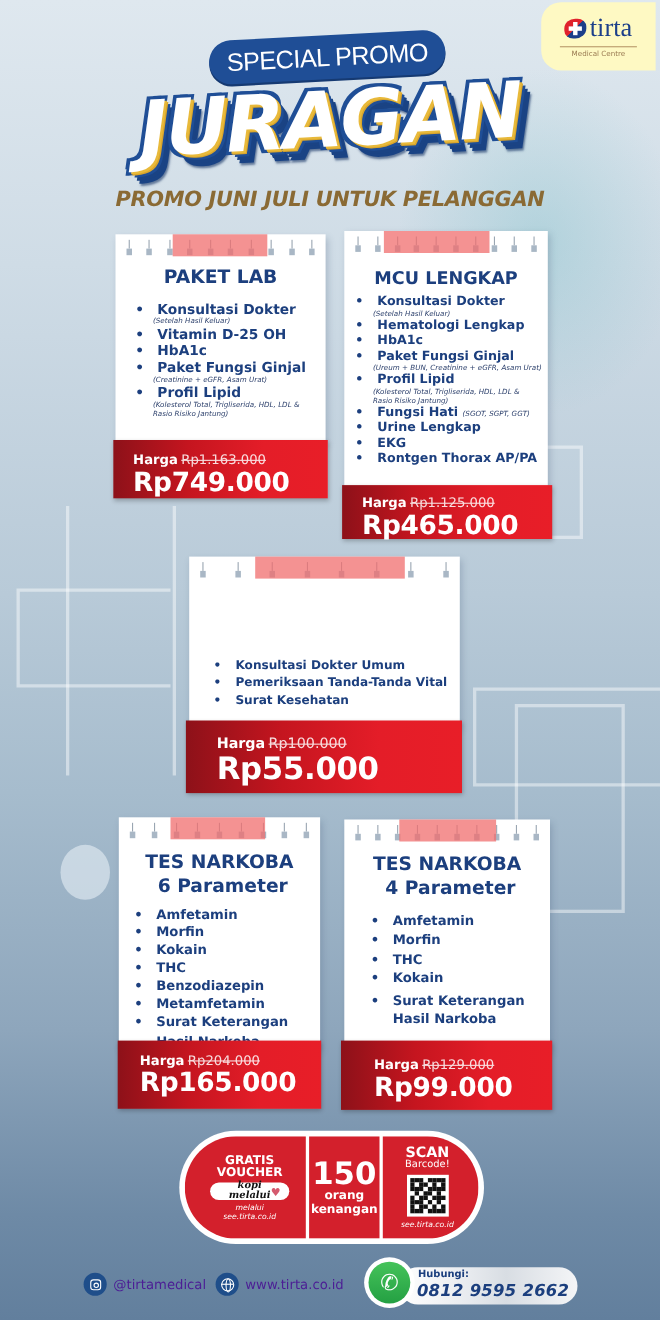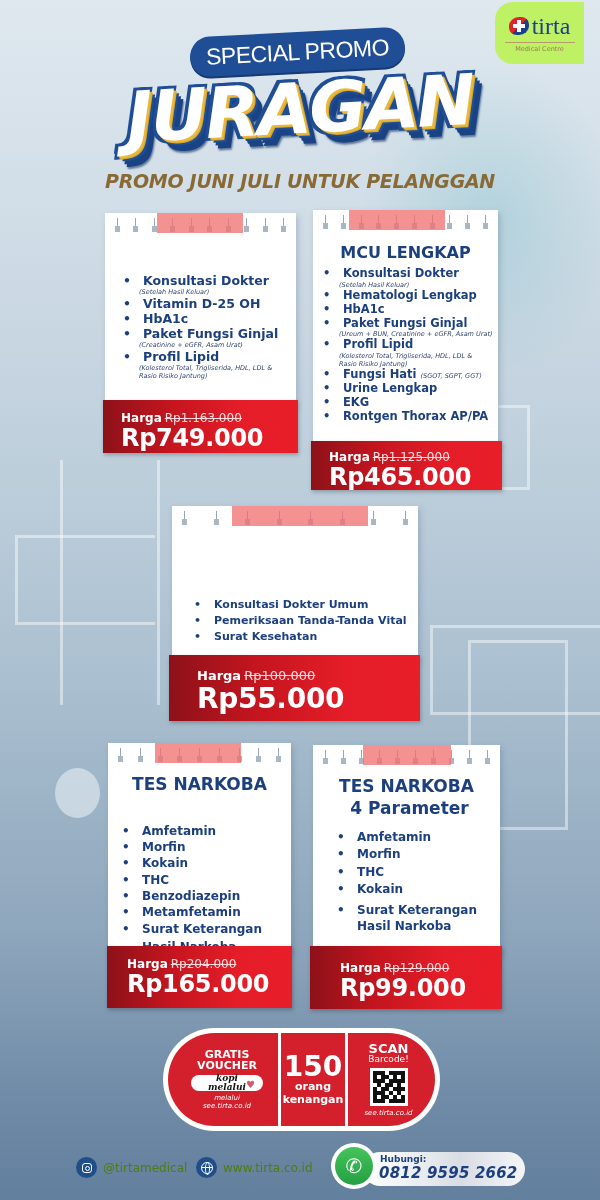--- a/index.html
+++ b/index.html
@@ -16,22 +16,22 @@
   }
   .bg-cross {
     position: absolute; border: 3px solid rgba(255,255,255,0.45); pointer-events: none;
   }
   .bg-circle {
     position: absolute; left: 55px; top: 768px; width: 45px; height: 50px; border-radius: 50%;
     background: rgba(230,238,245,0.6);
   }
   
   .logo {
-    position: absolute; right: 16px; top: 2px; width: 89px; height: 62px;
-    background: #bef264; border-radius: 18px 0 0 18px;
+    position: absolute; right: 4px; top: 2px; width: 104px; height: 62px;
+    background: #fef9c3; border-radius: 18px 0 0 18px;
     display: flex; flex-direction: column; align-items: center; justify-content: center;
   }
   .logo-row { display: flex; align-items: center; gap: 3px; }
   .logo-mark {
     width: 20px; height: 18px; border-radius: 50% 40% 50% 40%;
     background: linear-gradient(135deg, #e0222d 0%, #e0222d 50%, #1c3f8a 50%, #1c3f8a 100%);
     position: relative;
   }
   .logo-mark::before, .logo-mark::after {
     content: ""; position: absolute; background: #fff;
@@ -129,21 +129,21 @@
   .qr {
     width: 38px; height: 38px; background: #fff; padding: 3px; margin-bottom: 3px;
     display: grid; grid-template-columns: repeat(8, 1fr); grid-template-rows: repeat(8, 1fr);
   }
   .qr span { background: #111; }
   .qr span.w { background: #fff; }
 
   
   .footer-ig, .footer-web {
     position: absolute; top: 1157px; display: flex; align-items: center; gap: 6px;
-    color: #4d7c0f; font-size: 12px;
+    color: #4c1d95; font-size: 12px;
   }
   .circle-icon {
     width: 21px; height: 21px; border-radius: 50%; background: #1f4e8a;
     display: flex; align-items: center; justify-content: center; position: relative;
   }
   .ig-glyph { width: 10px; height: 10px; border: 1.6px solid #fff; border-radius: 3px; position: relative; }
   .ig-glyph::after { content:""; position:absolute; left:2px; top:2px; width:3px; height:3px; border:1.3px solid #fff; border-radius:50%; }
   .globe-glyph { width: 12px; height: 12px; border: 1.5px solid #fff; border-radius: 50%; position: relative; }
   .globe-glyph::before { content:""; position:absolute; left:3px; top:-1px; width:3px; height:11px; border:1.2px solid #fff; border-radius:50%; }
   .globe-glyph::after { content:""; position:absolute; left:-1px; top:4px; width:11px; height:1.3px; background:#fff; }
@@ -194,20 +194,21 @@
       <span class="ring"></span>
       <span class="ring"></span>
       <span class="ring"></span>
       <span class="ring"></span>
       <span class="ring"></span>
       <span class="ring"></span>
       <span class="ring"></span>
       <span class="ring"></span>
   </div>
   <div class="tape" style="left:52px;width:86px;"></div>
+  <div class="card-title" style="left:0;right:0;top:30px;font-size:17px;">PAKET LAB</div>
   <ul class="items" style="left:18px;top:60px;font-size:12.5px;line-height:1.2;">
     <li><span>Konsultasi Dokter</span><span class="note">(Setelah Hasil Keluar)</span></li>
     <li><span>Vitamin D-25 OH</span></li>
     <li><span>HbA1c</span></li>
     <li><span>Paket Fungsi Ginjal</span><span class="note">(Creatinine +  eGFR, Asam Urat)</span></li>
     <li><span>Profil Lipid</span><span class="note" style="width:145px;">(Kolesterol Total, Trigliserida, HDL, LDL &amp; Rasio Risiko Jantung)</span></li>
   </ul>
 </div>
 <div class="price-band" style="left:103px;top:400px;width:195px;height:53px;padding:7px 0 0 18px;">
   <span class="harga">Harga</span><span class="old">Rp1.163.000</span>
@@ -279,20 +280,21 @@
       <span class="ring"></span>
       <span class="ring"></span>
       <span class="ring"></span>
       <span class="ring"></span>
       <span class="ring"></span>
       <span class="ring"></span>
   </div>
   <div class="tape" style="left:47px;width:86px;"></div>
   <div class="card-title" style="left:0;right:0;top:30px;font-size:17px;line-height:1.3;">
     <span style="display:block;">TES NARKOBA</span>
+    <span style="display:block;padding-left:6px;">6 Parameter</span>
   </div>
   <ul class="items" style="left:14px;top:80px;font-size:12px;line-height:1.35;width:165px;">
     <li><span>Amfetamin</span></li>
     <li><span>Morfin</span></li>
     <li><span>Kokain</span></li>
     <li><span>THC</span></li>
     <li><span>Benzodiazepin</span></li>
     <li><span>Metamfetamin</span></li>
     <li style="line-height:1.5;"><span>Surat Keterangan Hasil Narkoba</span></li>
   </ul>

